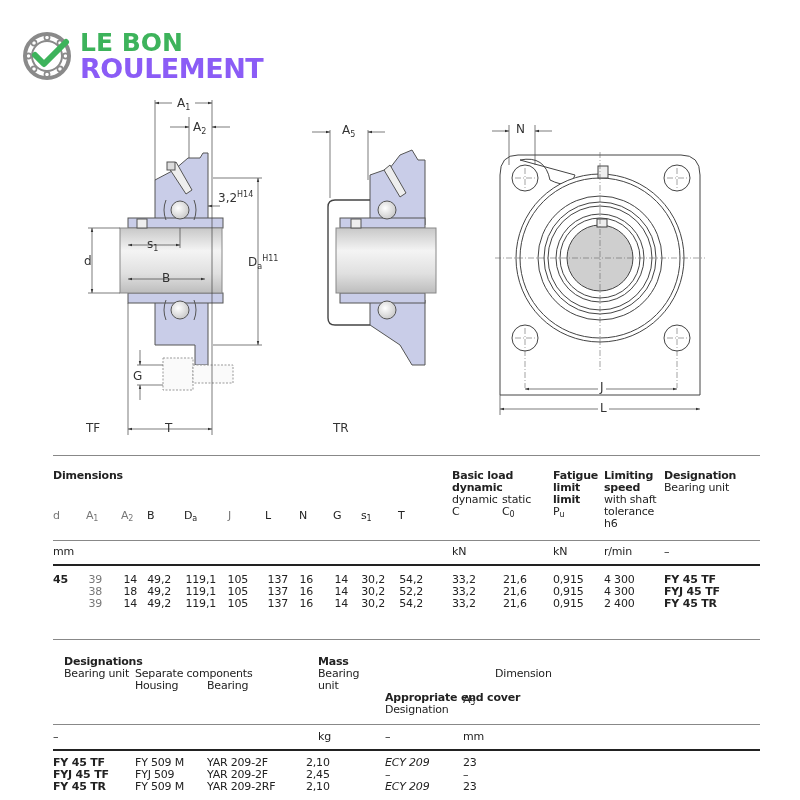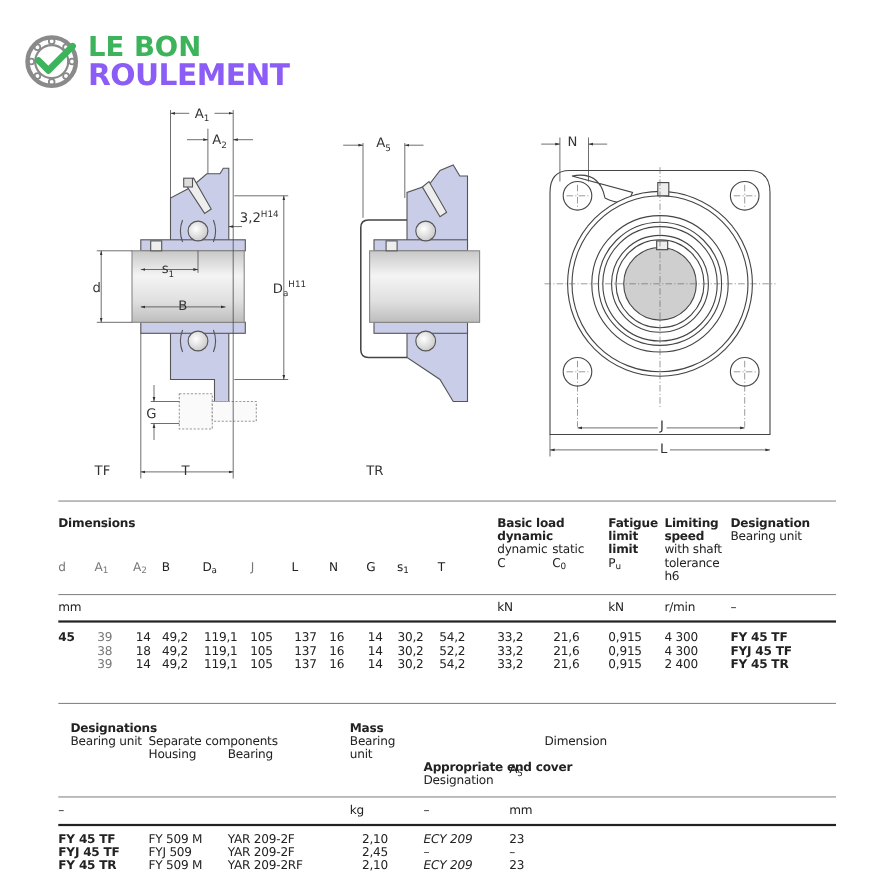--- a/index.html
+++ b/index.html
@@ -379,21 +379,21 @@
   <div class="stack" style="left:135px;top:757px;">
     <div>FY 509 M</div>
       <div>FYJ 509</div>
       <div>FY 509 M</div>
   </div>
   <div class="stack" style="left:207px;top:757px;">
     <div>YAR 209-2F</div>
       <div>YAR 209-2F</div>
       <div>YAR 209-2RF</div>
   </div>
-  <div class="stack" style="left:329px;top:757px;">
+  <div class="stack" style="left:306px;top:757px;">
     <div>2,10</div>
       <div>2,45</div>
       <div>2,10</div>
   </div>
   <div class="stack" style="left:385px;top:757px;font-style:italic;">
     <div>ECY 209</div>
       <div>–</div>
       <div>ECY 209</div>
   </div>
   <div class="stack" style="left:463px;top:757px;">

